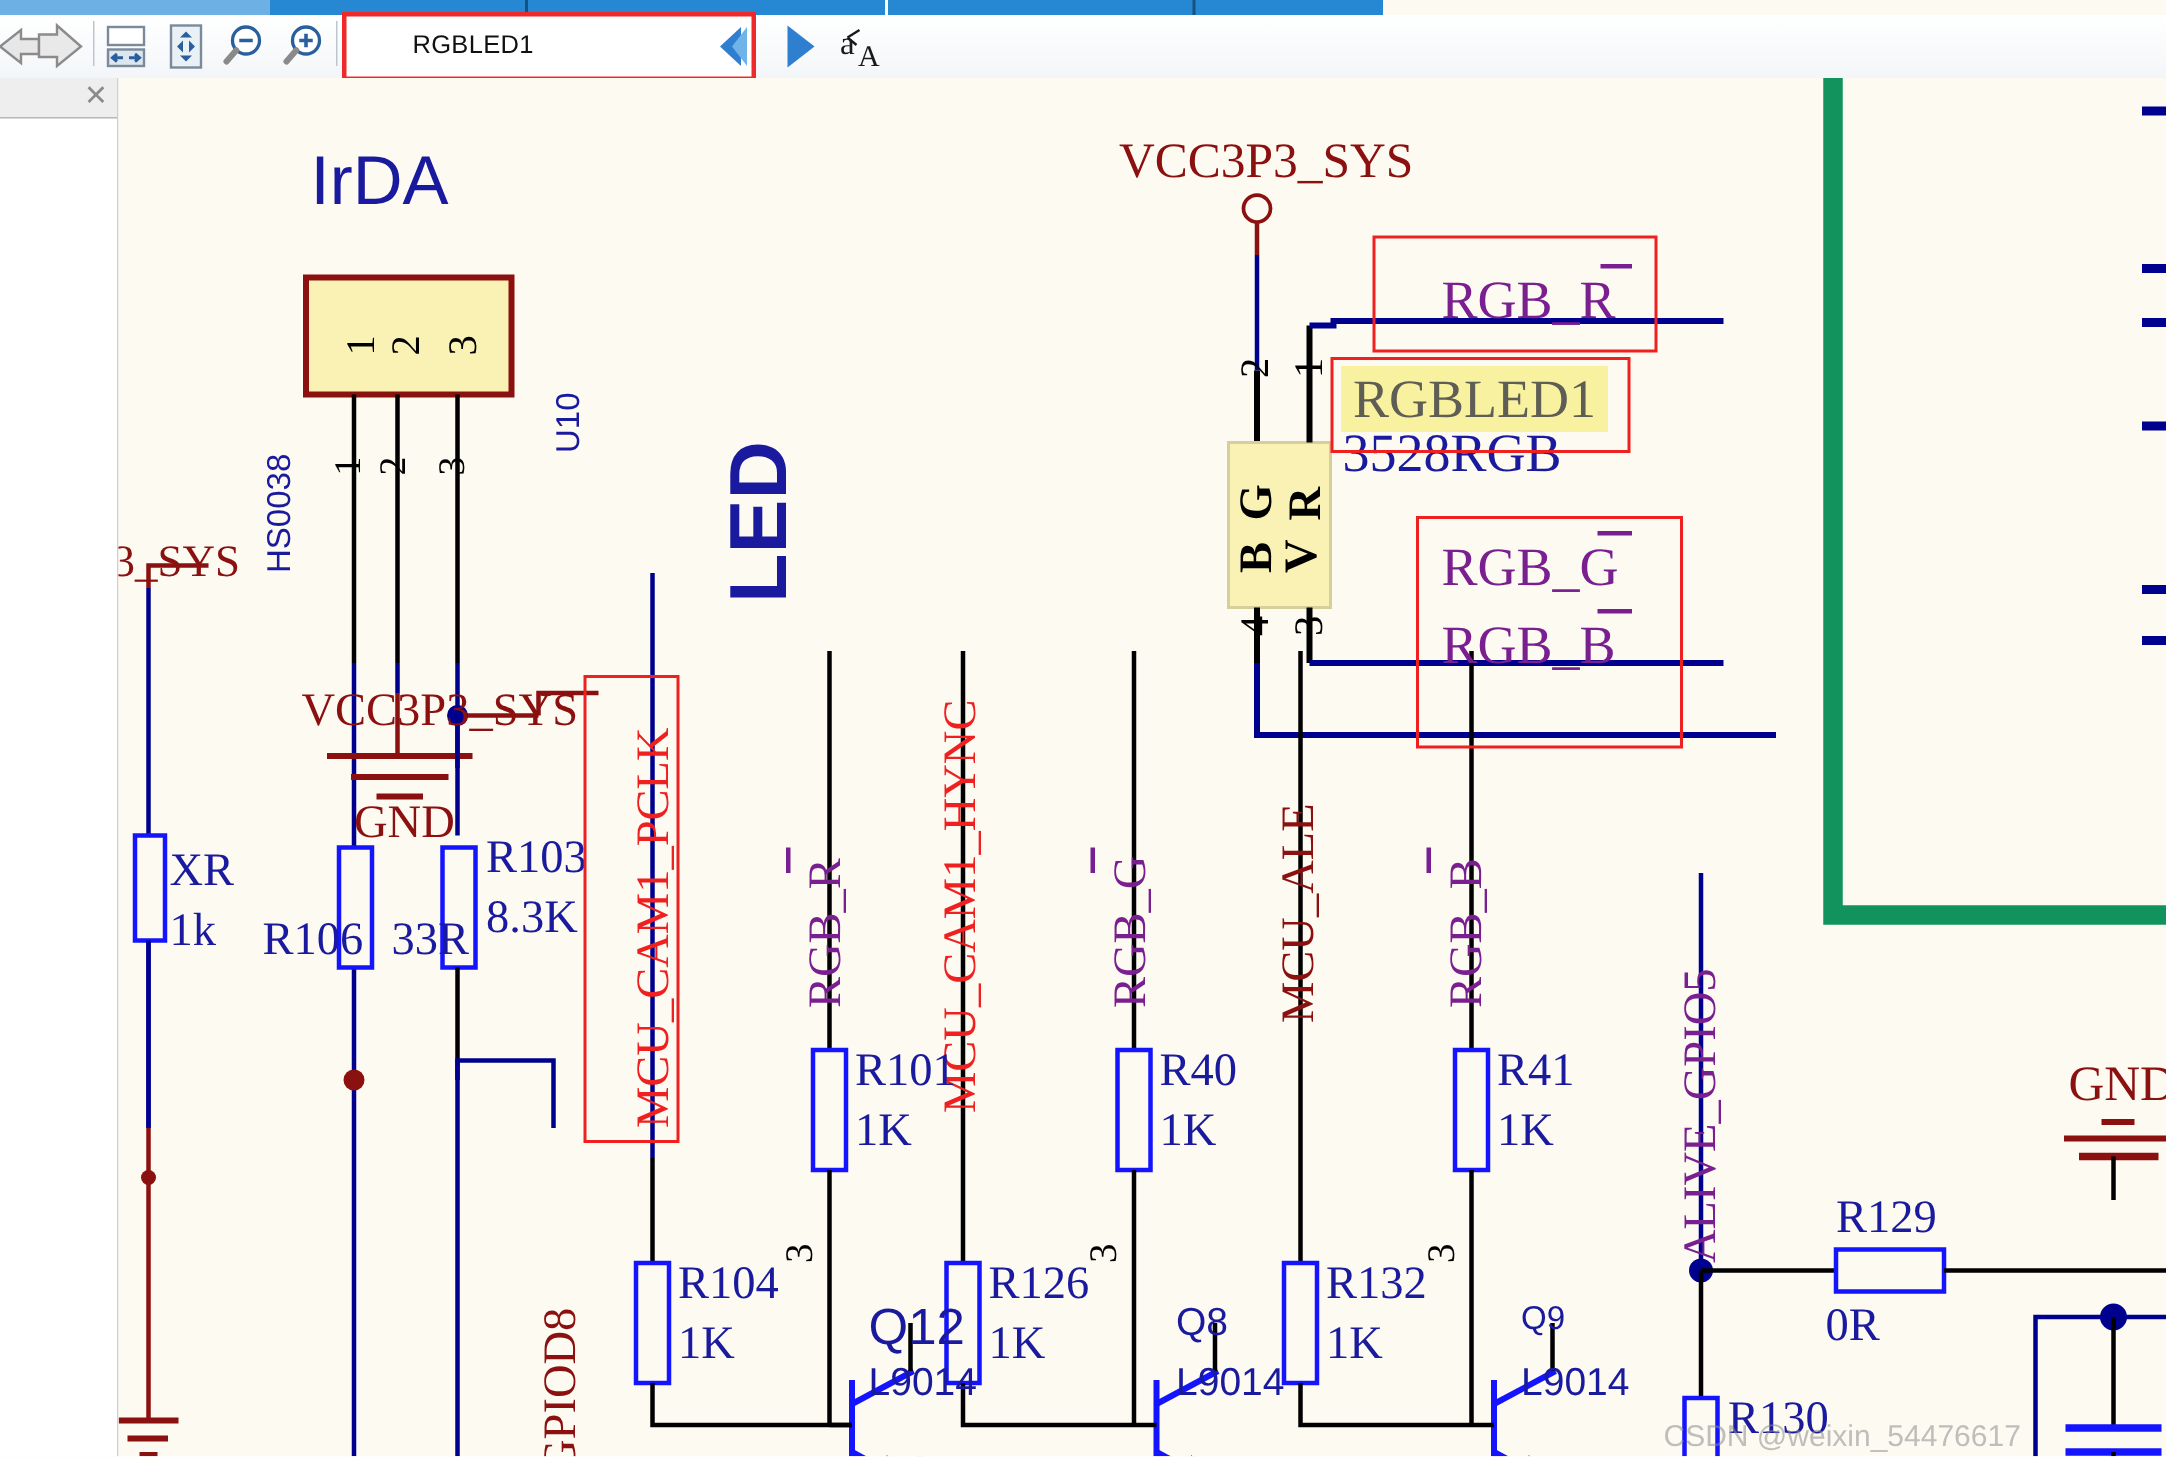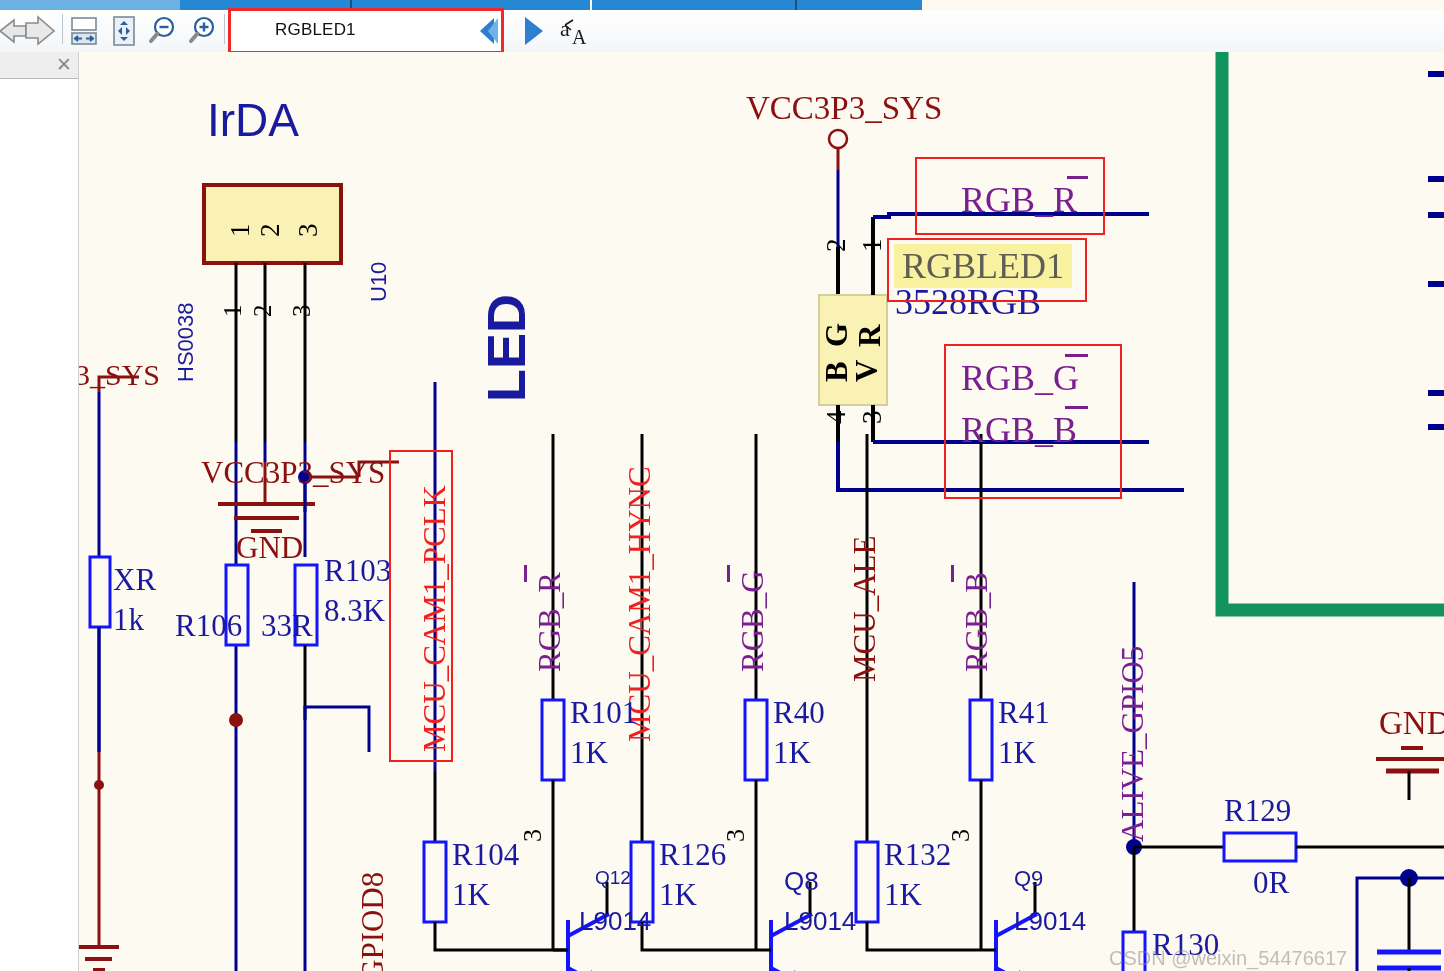--- a/index.html
+++ b/index.html
@@ -382,26 +382,26 @@
     <div class="lbl serif c-blue" style="left:580px;top:787px;font-size:31px;">R126</div>
     <div class="lbl serif c-blue" style="left:580px;top:827px;font-size:31px;">1K</div>
 
     <div class="lbl serif c-blue" style="left:919px;top:645px;font-size:31px;">R41</div>
     <div class="lbl serif c-blue" style="left:919px;top:685px;font-size:31px;">1K</div>
 
     <div class="lbl serif c-blue" style="left:805px;top:787px;font-size:31px;">R132</div>
     <div class="lbl serif c-blue" style="left:805px;top:827px;font-size:31px;">1K</div>
 
     <div class="lbl serif c-blue" style="left:1145px;top:743px;font-size:31px;">R129</div>
-    <div class="lbl serif c-blue" style="left:1138px;top:815px;font-size:31px;margin-left:36px;">0R</div>
+    <div class="lbl serif c-blue" style="left:1138px;top:815px;font-size:31px;">0R</div>
 
     <div class="lbl serif c-blue" style="left:1073px;top:877px;font-size:31px;">R130</div>
     <div class="lbl serif c-blue" style="left:1073px;top:917px;font-size:31px;">10K</div>
 
-    <div class="lbl sans c-blue" style="left:516px;top:816px;font-size:19px;">Q12</div>
+    <div class="lbl sans c-blue" style="left:500px;top:816px;font-size:34px;">Q12</div>
     <div class="lbl sans c-blue" style="left:500px;top:856px;font-size:26px;">L9014</div>
     <div class="lbl sans c-blue" style="left:705px;top:816px;font-size:26px;">Q8</div>
     <div class="lbl sans c-blue" style="left:705px;top:856px;font-size:26px;">L9014</div>
     <div class="lbl sans c-blue" style="left:935px;top:816px;font-size:22px;">Q9</div>
     <div class="lbl sans c-blue" style="left:935px;top:856px;font-size:26px;">L9014</div>
 
     <div class="lbl serif c-black rot90" style="left:441px;top:790px;font-size:26px;">3</div>
     <div class="lbl serif c-black rot90" style="left:644px;top:790px;font-size:26px;">3</div>
     <div class="lbl serif c-black rot90" style="left:869px;top:790px;font-size:26px;">3</div>
 

